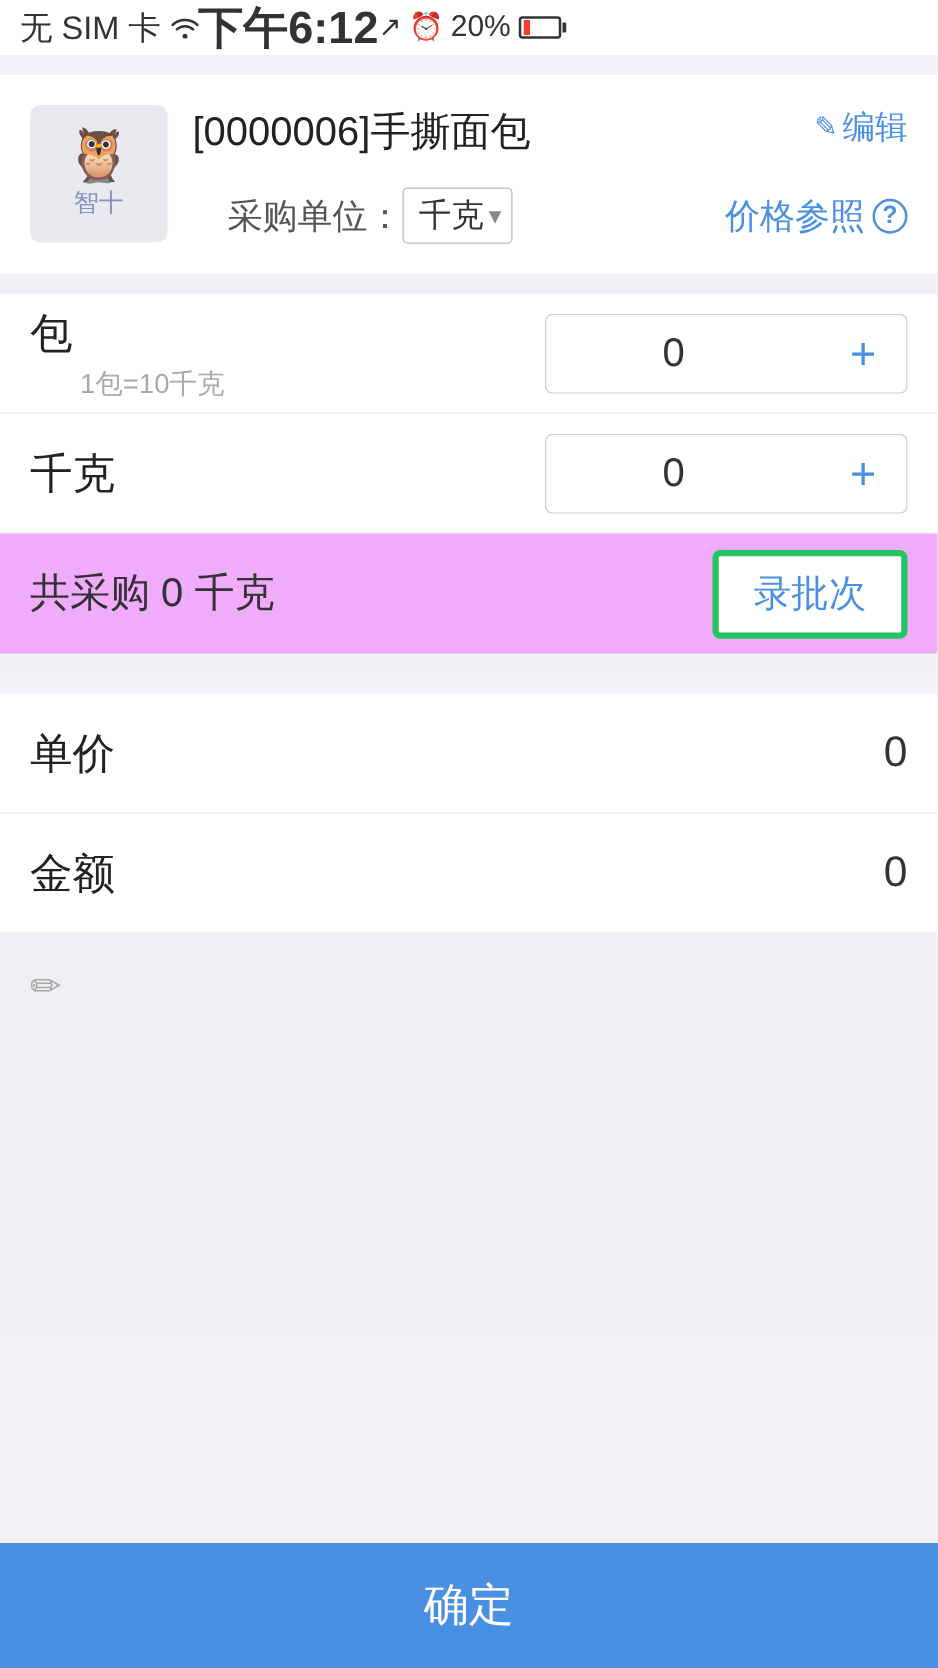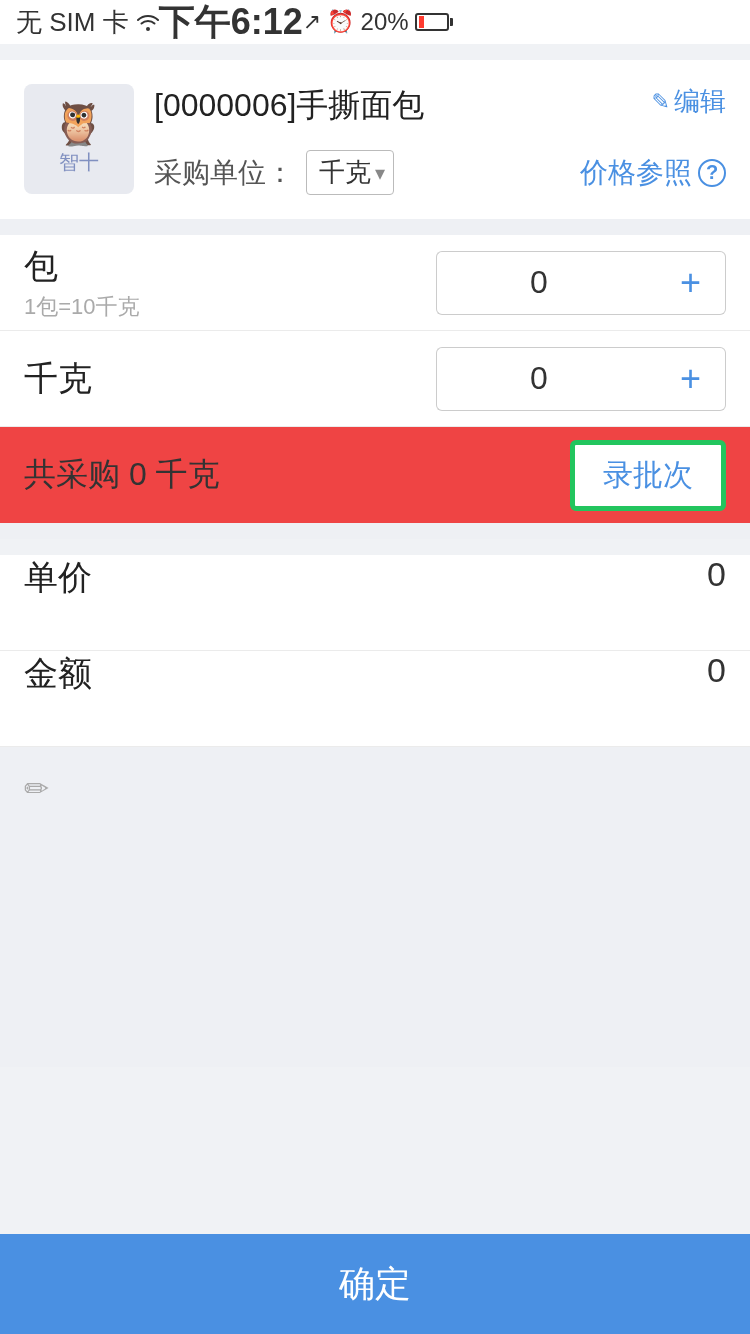--- a/index.html
+++ b/index.html
@@ -119,23 +119,23 @@
     .edit-icon { font-size: 22px; }
     .product-meta {
       display: flex;
       justify-content: space-between;
       align-items: center;
       margin-top: 22px;
     }
     .unit-row {
       display: flex;
       align-items: center;
-      gap: 12px;
       font-size: 28px;
       color: #555;
+      margin-left: 28px;
     }
     .unit-dropdown {
       display: inline-flex;
       align-items: center;
       border: 1px solid #bbb;
       border-radius: 4px;
       padding: 4px 8px 4px 12px;
       font-size: 26px;
       color: #333;
       background: #fff;
@@ -181,20 +181,21 @@
     }
     .input-label-main {
       font-size: 34px;
       color: #222;
       font-weight: 500;
     }
     .input-label-sub {
       font-size: 22px;
       color: #aaa;
       margin-top: 2px;
+      margin-left: 40px;
     }
     .input-field-wrap {
       flex: 1;
       display: flex;
       justify-content: flex-end;
       align-items: center;
       gap: 0;
     }
     .qty-input {
       width: 220px;
@@ -220,21 +221,21 @@
       cursor: pointer;
     }
 
     
     .summary-row {
       display: flex;
       align-items: center;
       justify-content: space-between;
       padding: 0 24px;
       height: 96px;
-      background: #ef4444;
+      background: #f0abfc;
     }
     .summary-text {
       font-size: 32px;
       color: #333;
     }
     .record-btn {
       border: 5px solid #22c55e;
       border-radius: 6px;
       padding: 10px 28px;
       font-size: 30px;
@@ -243,21 +244,21 @@
       cursor: pointer;
     }
 
     
     .info-section {
       background: #fff;
       margin-top: 16px;
     }
     .info-row {
       display: flex;
-      align-items: flex-start;
+      align-items: center;
       justify-content: space-between;
       padding: 0 24px;
       height: 96px;
       border-bottom: 1px solid #ebebeb;
     }
     .info-label {
       font-size: 34px;
       color: #222;
     }
     .info-value {

